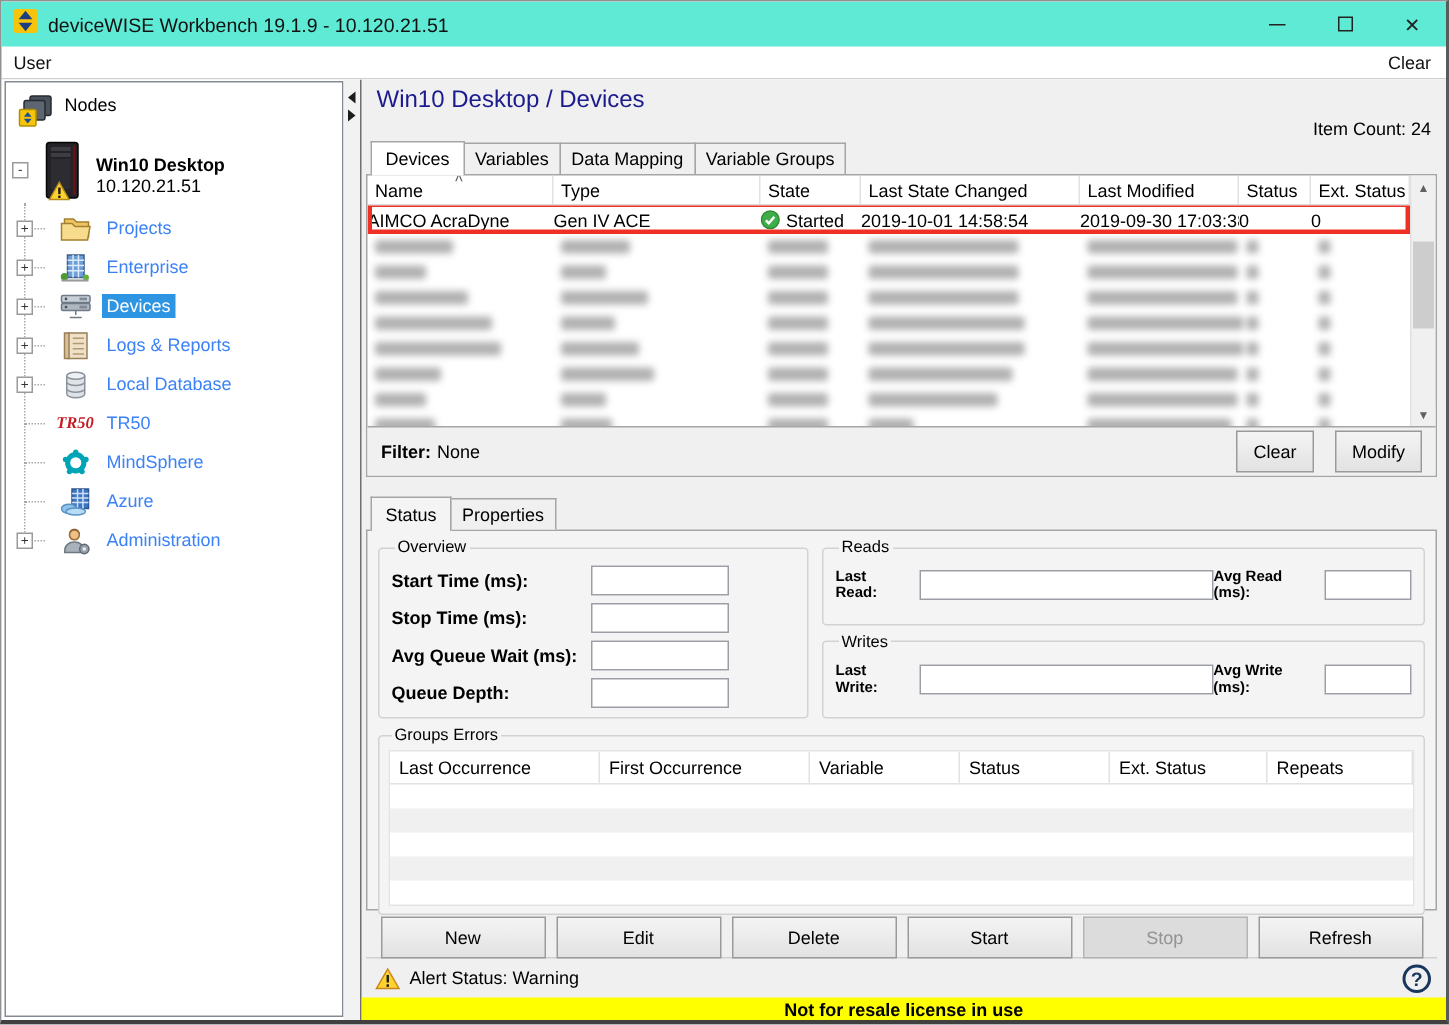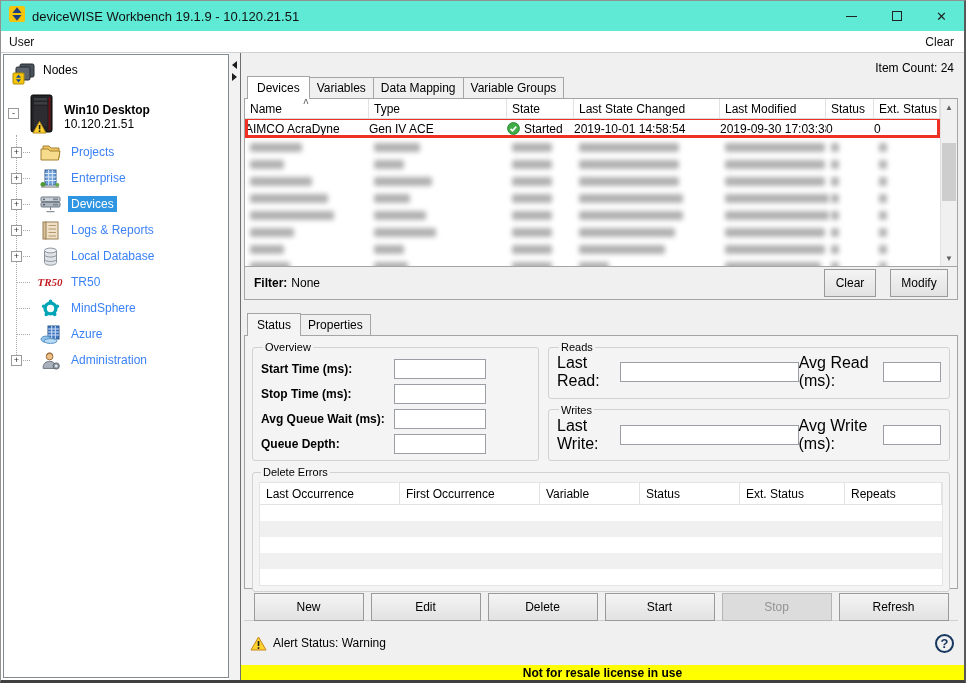--- a/index.html
+++ b/index.html
@@ -94,21 +94,21 @@
   legend{ font-size:11px; color:#000; padding:0 2px; margin-left:2px; }
   .fs-overview{ grid-row:1 / 3; grid-column:1; }
   .fs-reads{ grid-row:1; grid-column:2; }
   .fs-writes{ grid-row:2; grid-column:2; }
   .fs-errors{ grid-row:3; grid-column:1 / 3; padding:2px 6px 5px 6px; display:flex; flex-direction:column; }
   .ov-row{ display:flex; align-items:center; height:24px; margin-top:1px; }
   .ov-row .ov-label{ font-weight:bold; font-size:12px; width:133px; flex:0 0 auto; }
   .tbox{ border:1px solid #9b9fa5; background:#fff; height:20px; }
   .ov-input{ width:92px; }
   .rw-row{ display:flex; align-items:center; height:26px; margin-top:3px; }
-  .rw-label{ font-weight:normal; font-size:16px; margin-right:8px; }
+  .rw-label{ font-weight:bold; font-size:10px; margin-right:8px; }
   .rw-main-input{ width:211px; }
   .rw-avg-label{ margin-left:auto; margin-right:6px; }
   .rw-avg-input{ width:58px; }
   
   .err-table{ flex:1; background:#fff; border:1px solid #e4e4e4; margin-top:2px; display:flex; flex-direction:column; overflow:hidden; }
   .err-grid{ display:grid; grid-template-columns:140px 140px 100px 100px 105px 1fr; }
   .err-header{ height:22px; flex:0 0 auto; }
   .err-header .hcell{ font-size:12px; padding:4px 0 0 6px; border-right:1px solid #e2e2e2; border-bottom:1px solid #e2e2e2; white-space:nowrap; overflow:hidden; }
   .err-stripes{ flex:1; display:flex; flex-direction:column; }
   .stripe{ height:16px; flex:0 0 auto; }
@@ -308,20 +308,21 @@
           <span class="tri-left"></span>
         </span>
       <span class="spl-btn">
           <span class="tri-right"></span>
         </span>
     </div>
 
     <div class="main">
 
       <div class="main-header">
+        <div class="page-title">Win10 Desktop / Devices</div>
         <div class="item-count">Item Count: 24</div>
       </div>
 
       <div class="tabs tabs1" id="tabs1">
           <span class="tab active">Devices</span>
           <span class="tab">Variables</span>
           <span class="tab">Data Mapping</span>
           <span class="tab">Variable Groups</span>
         </div>
 
@@ -495,21 +496,21 @@
           <legend>Writes</legend>
           <div class="rw-row">
             <span class="rw-label">Last Write:</span>
             <input class="tbox rw-main-input" value="" style="">
             <span class="rw-label rw-avg-label">Avg Write (ms):</span>
             <input class="tbox rw-avg-input" value="" style="">
           </div>
         </fieldset>
 
         <fieldset class="fs-errors">
-          <legend>Delete Errors</legend>
+          <legend>Groups Errors</legend>
           <div class="err-table">
             <div class="err-grid err-header" id="err-header">
                 <span class="hcell">Last Occurrence</span>
                 <span class="hcell">First Occurrence</span>
                 <span class="hcell">Variable</span>
                 <span class="hcell">Status</span>
                 <span class="hcell">Ext. Status</span>
                 <span class="hcell">Repeats</span>
               </div>
             <div class="err-stripes">

